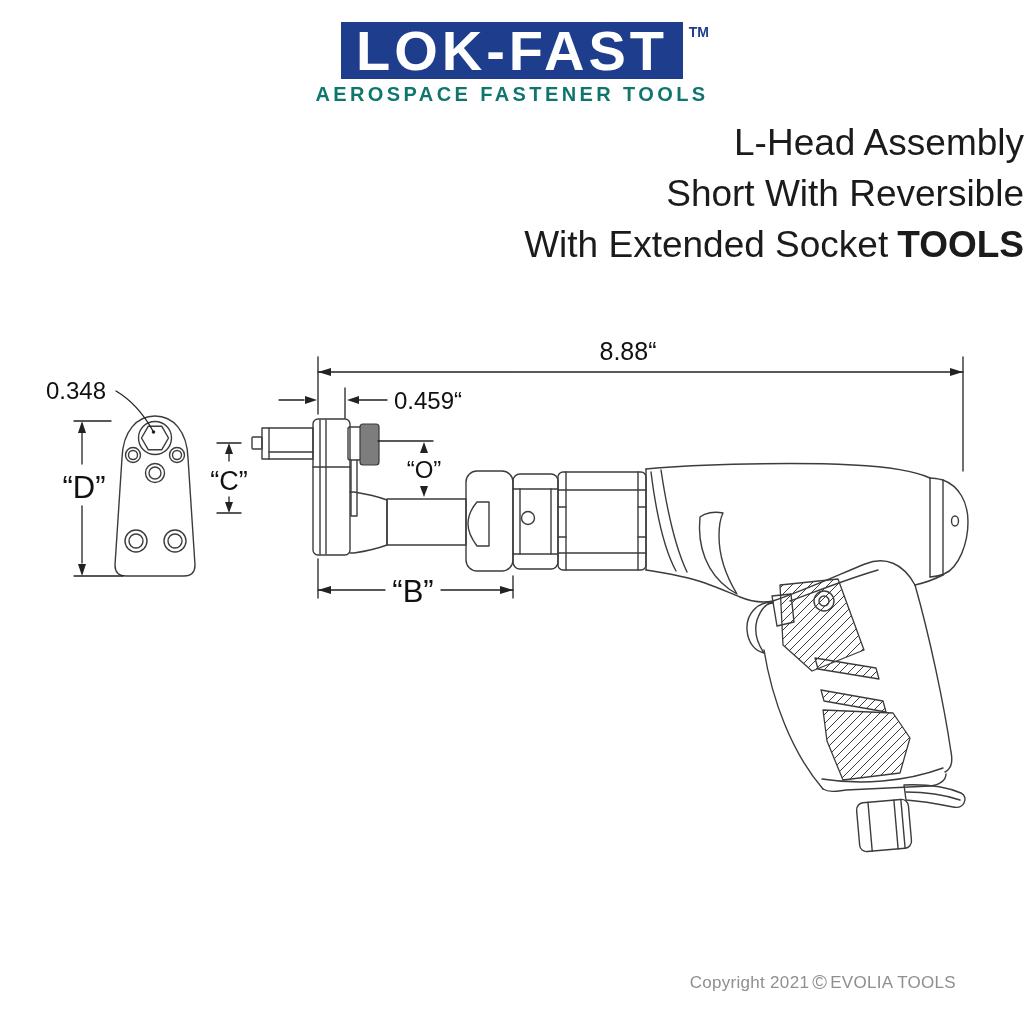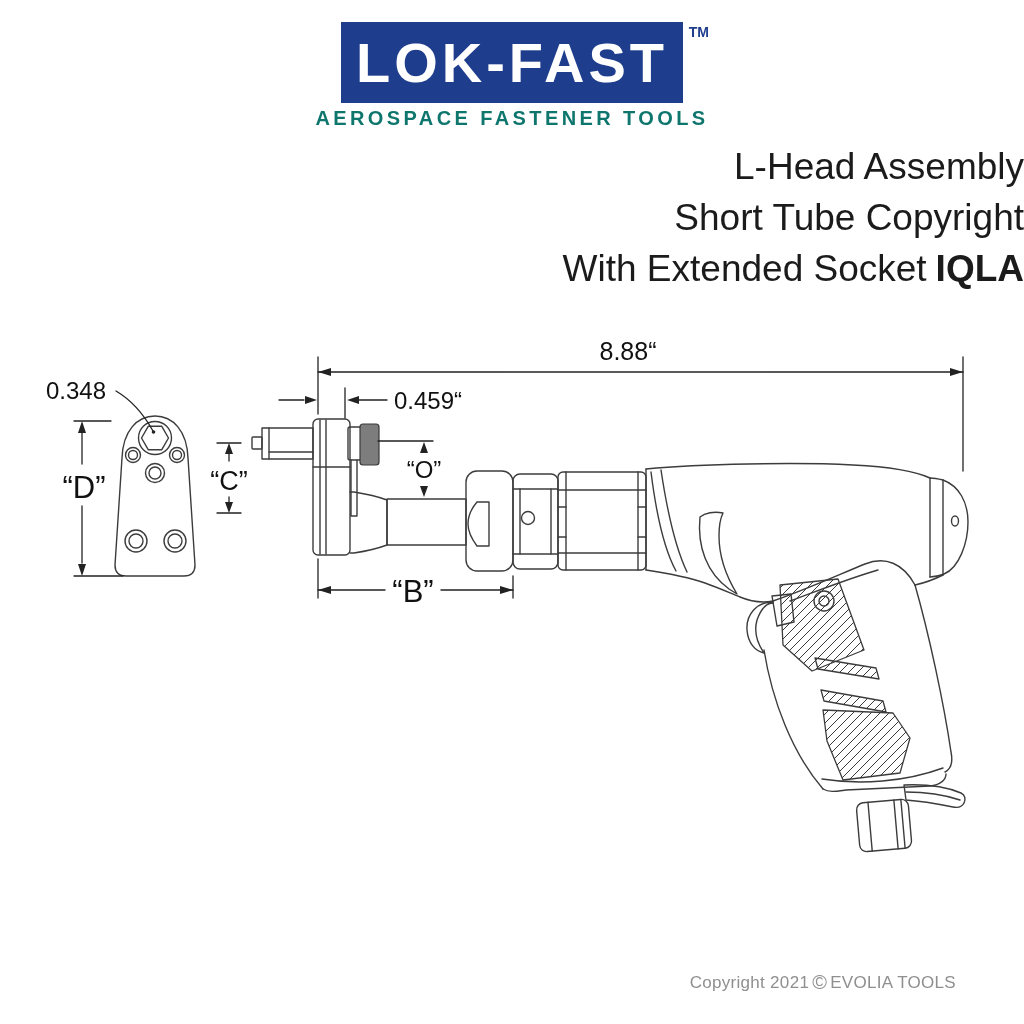--- a/index.html
+++ b/index.html
@@ -1,21 +1,21 @@
 <!DOCTYPE html>
 <html><head>
 <meta charset="utf-8">
 <style>
   html,body{margin:0;padding:0;width:1024px;height:1024px;background:#ffffff;
     font-family:"Liberation Sans", sans-serif; position:relative; overflow:hidden;}
 
   .logo-wrap{ text-align:center; padding-top:22px; }
   .logo-rel{ position:relative; display:inline-block; }
   .logo-box{ display:inline-block; background:#1e3d8d; color:#ffffff;
-    font-weight:bold; font-size:56px; line-height:57px; padding:12px 15px;
+    font-weight:bold; font-size:56px; line-height:57px; padding:0 15px;
     letter-spacing:4px; }
   .tm{ position:absolute; top:2px; right:-26px; color:#1e3d8d;
     font-size:14px; font-weight:bold; letter-spacing:0; }
   .tagline{ color:#0f766e; font-weight:bold; font-size:20px;
     letter-spacing:3.4px; margin-top:4px; }
 
   .title-block{ text-align:right; margin-top:11px; color:#1b1b1b;
     font-size:37px; line-height:51px; }
   .model{ font-weight:bold; margin-left:9px; }
 
@@ -38,22 +38,22 @@
 <div class="logo-wrap">
   <span class="logo-rel">
     <span class="logo-box">LOK-FAST</span>
     <span class="tm">TM</span>
   </span>
   <div class="tagline">AEROSPACE FASTENER TOOLS</div>
 </div>
 
 <div class="title-block">
   <div>L-Head Assembly</div>
-  <div>Short Tube Copyright</div>
-  <div><span>With Extended Socket</span><span class="model">IQLA</span></div>
+  <div>Short With Reversible</div>
+  <div><span>With Extended Socket</span><span class="model">TOOLS</span></div>
 </div>
 
 <svg class="drawing" viewBox="0 318 1024 560">
   <defs>
     <pattern id="hatch" patternUnits="userSpaceOnUse" width="9" height="9">
       <path d="M-2,11 L11,-2" stroke="#3c3c3c" stroke-width="1" fill="none"></path>
     </pattern>
   </defs>
 
   <g>

